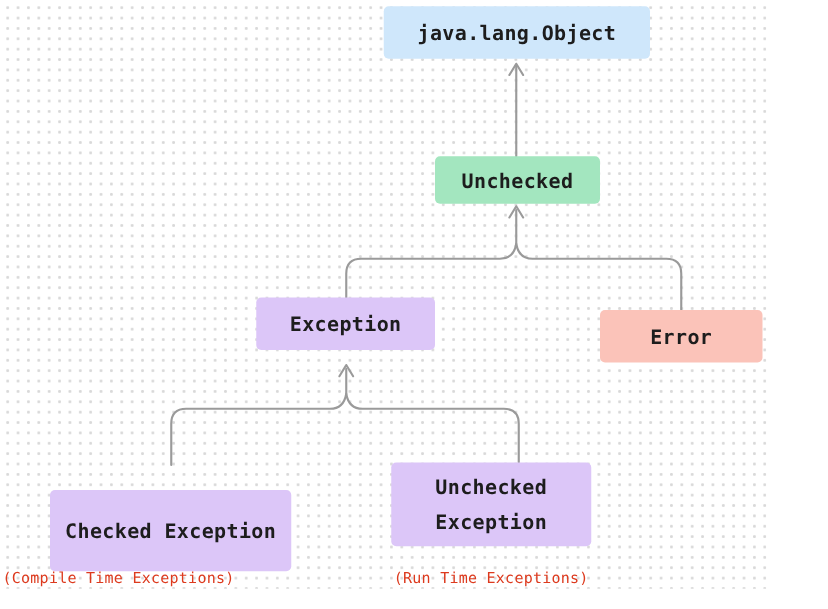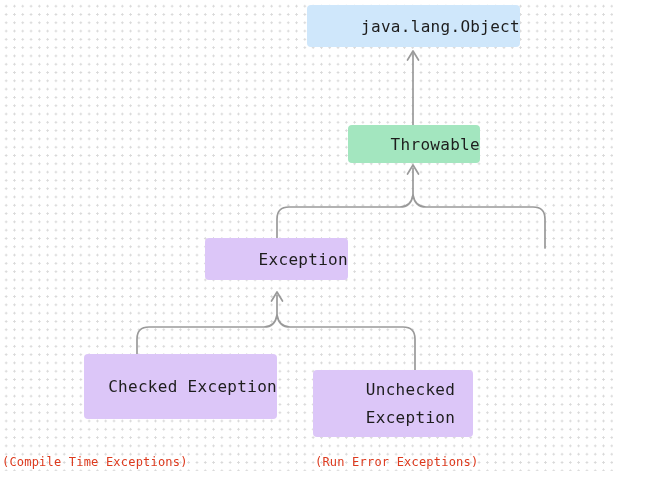--- a/index.html
+++ b/index.html
@@ -25,33 +25,33 @@
     background-position: 2px 2px;
   }
   .connectors {
     position: absolute;
     left: 0; top: 0;
   }
   .node {
     position: absolute;
     display: flex;
     align-items: center;
-    justify-content: flex-end;
+    justify-content: center;
     border-radius: 4px;
     font-size: 16px;
-    font-weight: 400;
+    font-weight: 700;
     letter-spacing: 0.3px;
     color: #1d1d1d;
     text-align: center;
   }
   .node-object    { left: 307px; top: 5px;   width: 213px; height: 42px; background: #cfe7fb; }
   .node-throwable { left: 348px; top: 125px; width: 132px; height: 38px; background: #a3e6bf; }
   .node-exception { left: 205px; top: 238px; width: 143px; height: 42px; background: #dcc6f8; }
   .node-error     { left: 480px; top: 248px; width: 130px; height: 42px; background: #fbc3b9; }
-  .node-checked   { left: 40px;  top: 354px; width: 193px; height: 65px; background: #dcc6f8; margin-left: 44px; }
+  .node-checked   { left: 40px;  top: 392px; width: 193px; height: 65px; background: #dcc6f8; }
   .node-unchecked { left: 313px; top: 370px; width: 160px; height: 67px; background: #dcc6f8; }
   .node-unchecked .wrap2 {
     display: inline-block;
     width: 125px;
     line-height: 28px;
   }
   .caption {
     position: absolute;
     top: 455px;
     font-size: 12px;
@@ -86,33 +86,36 @@
       <path d="M 415 370 L 415 339 Q 415 327 403 327 L 290 327 Q 279 327 277 315"></path>
       <path d="M 271.5 301 L 277 292 L 282.5 301"></path>
     </g>
   </svg>
 
   <div class="node node-object">
     <span>java.lang.Object</span>
   </div>
 
   <div class="node node-throwable">
-    <span>Throwable</span>
+    <span>Unchecked</span>
   </div>
 
   <div class="node node-exception">
     <span>Exception</span>
   </div>
 
+  <div class="node node-error">
+    <span>Error</span>
+  </div>
 
   <div class="node node-checked">
     <span>Checked Exception</span>
   </div>
 
   <div class="node node-unchecked">
     <span class="wrap2">Unchecked Exception</span>
   </div>
 
   <div class="caption caption-compile">(Compile Time Exceptions)</div>
 
-  <div class="caption caption-run">(Run Error Exceptions)</div>
+  <div class="caption caption-run">(Run Time Exceptions)</div>
 
 </div>
 
 </body></html>

